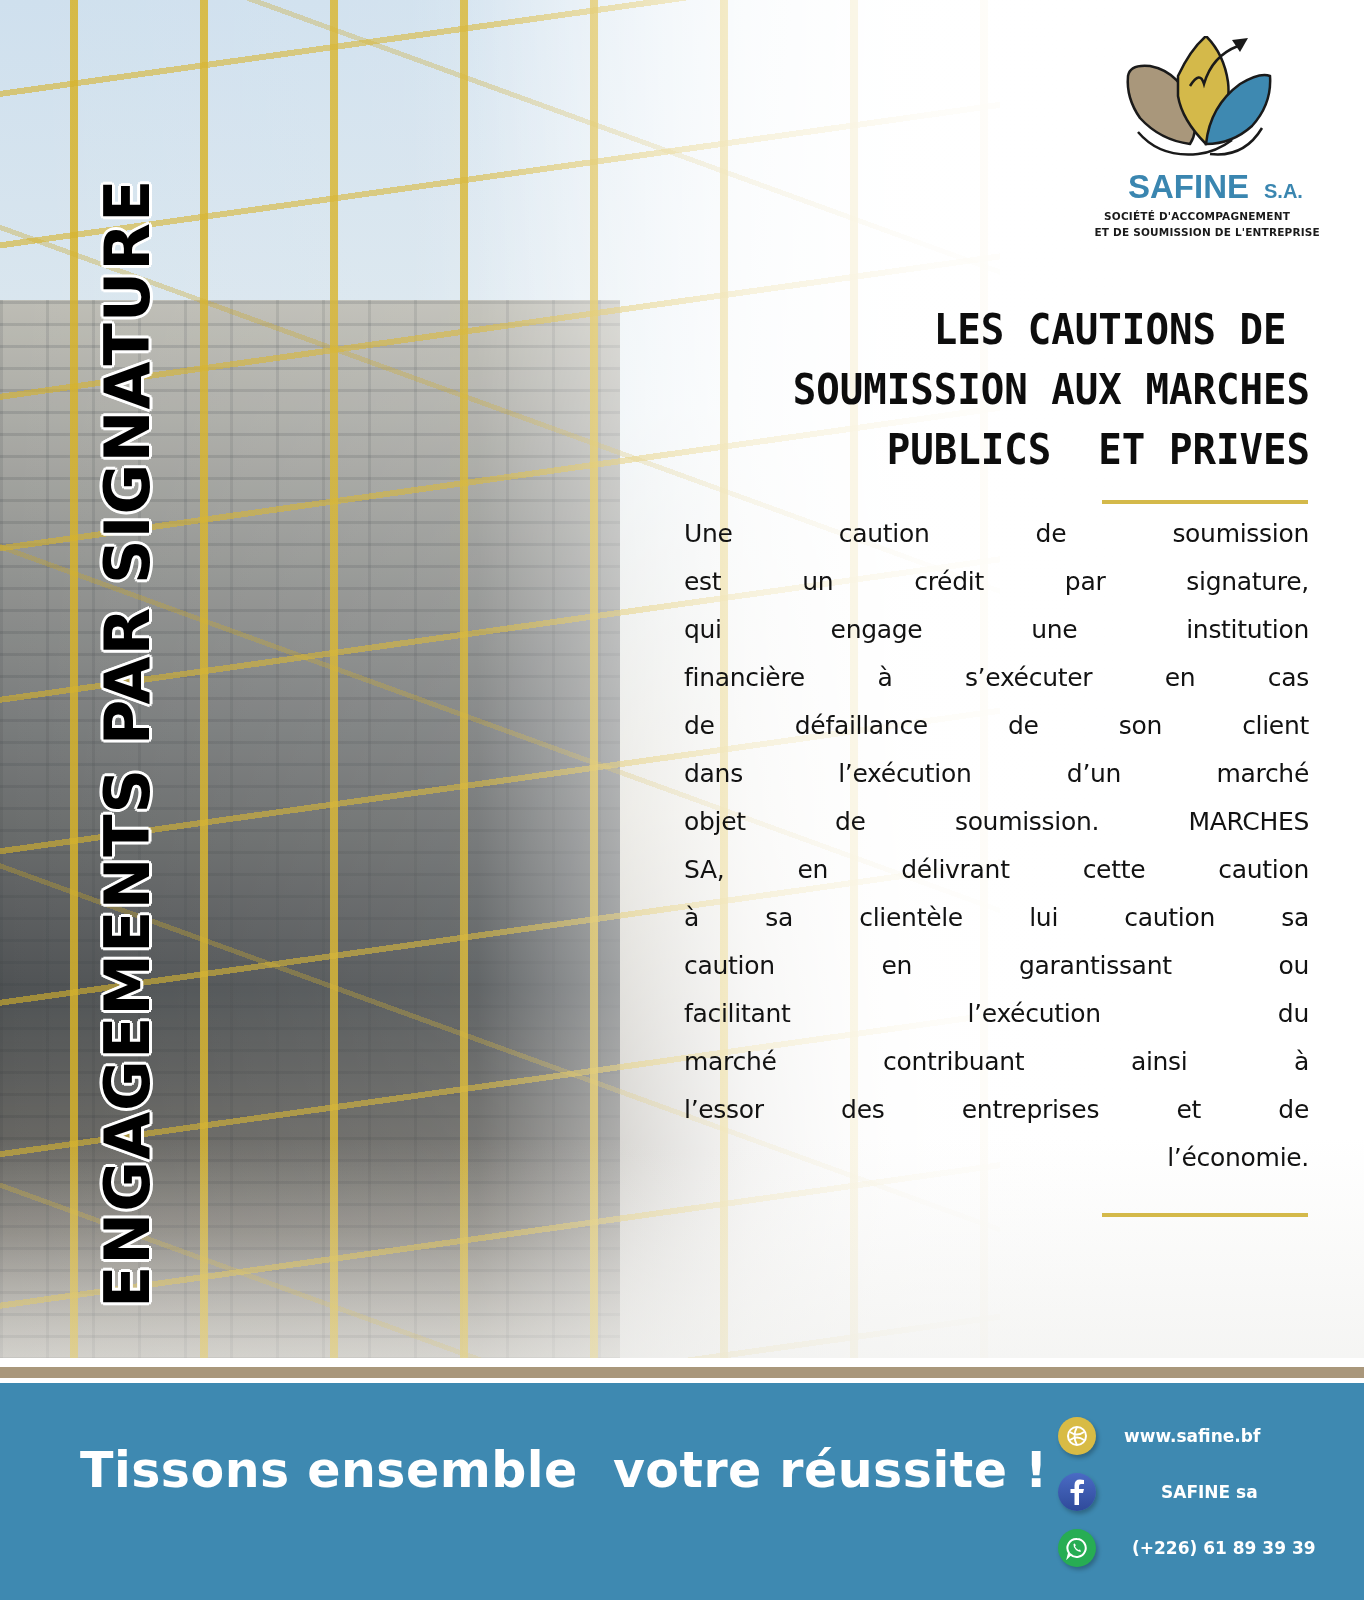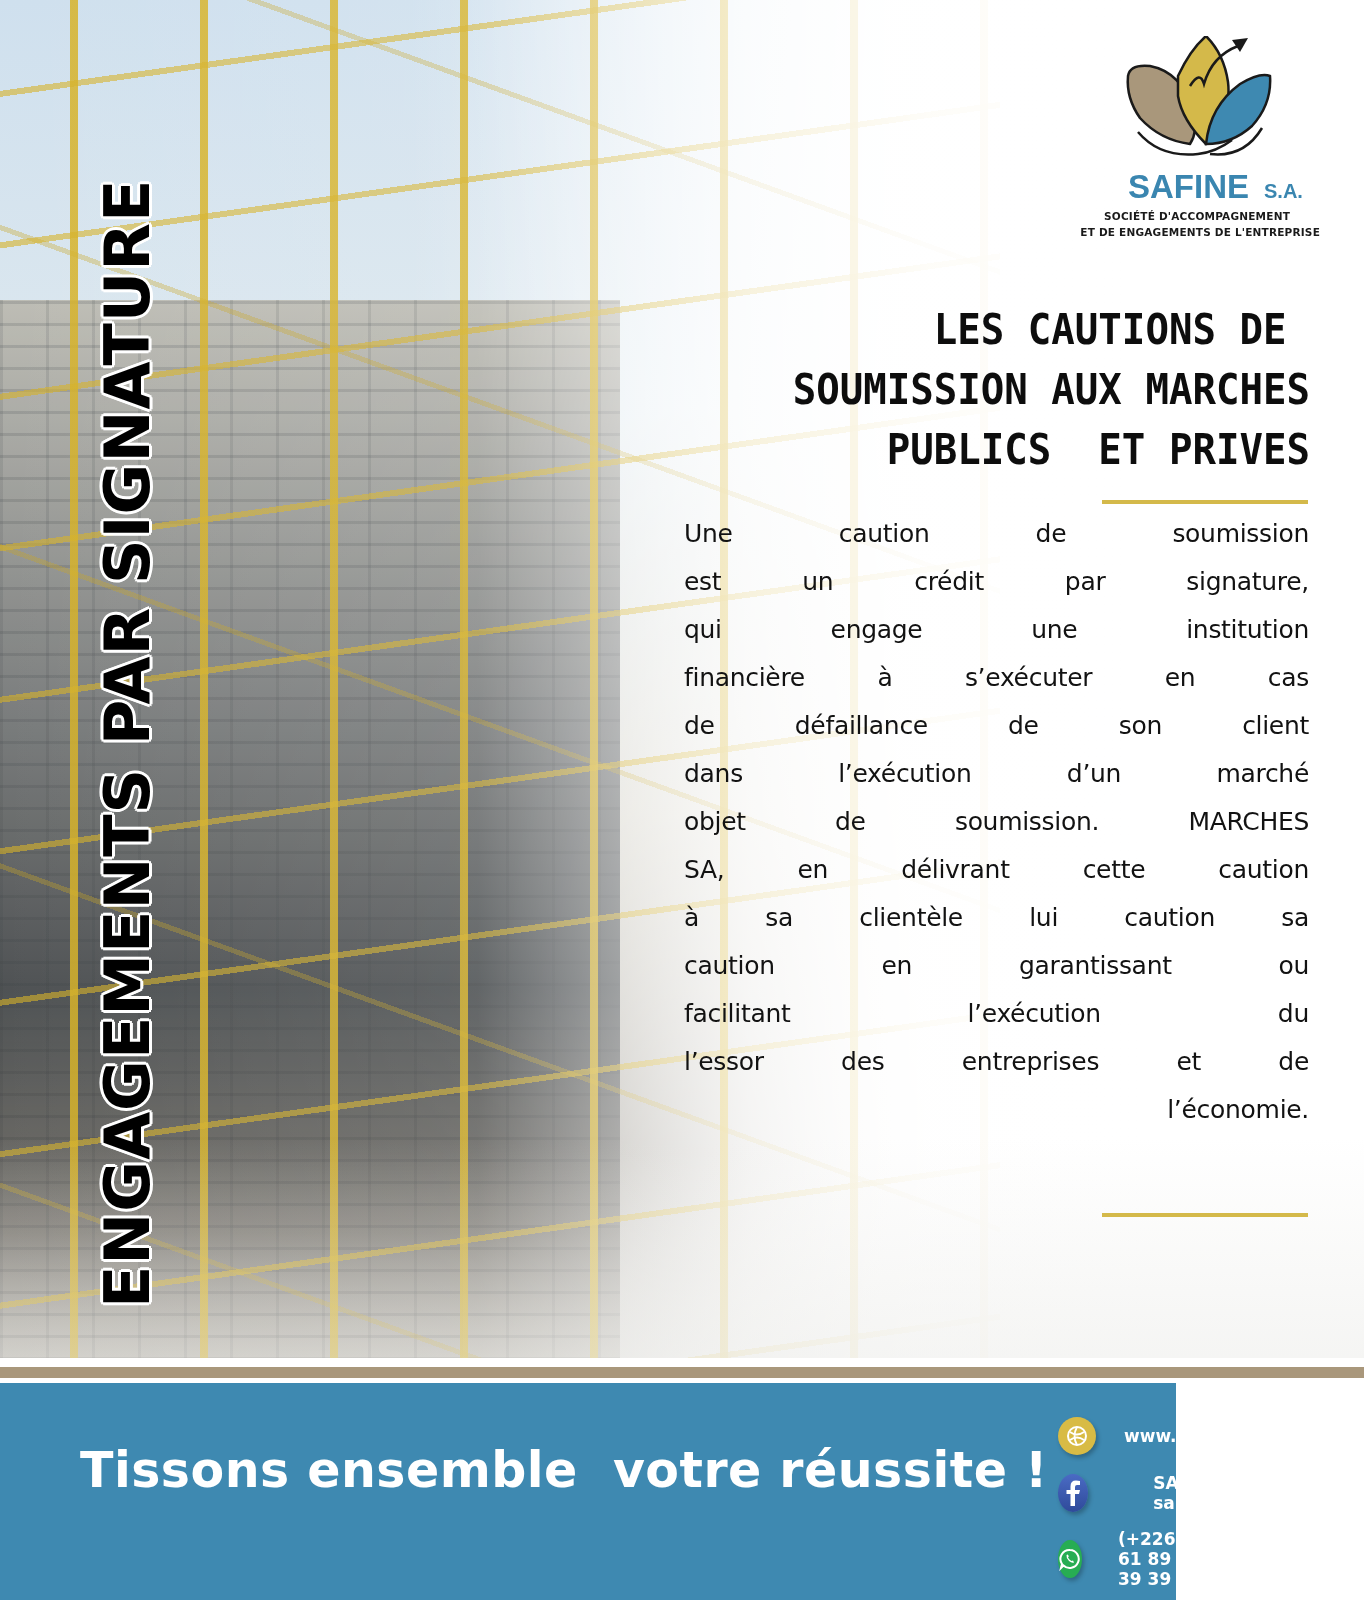--- a/index.html
+++ b/index.html
@@ -46,21 +46,21 @@
   .rule { position: absolute; left: 1102px; width: 206px; height: 4px; background: #d4b94a; }
   .rule.top { top: 500px; }
   .rule.bottom { top: 1213px; }
 
   .body-text { position: absolute; left: 684px; top: 510px; width: 625px; text-align: justify; text-align-last: auto;
     font-family: "DejaVu Sans", sans-serif; font-size: 25px; line-height: 48px; color: #121212; letter-spacing: -0.3px; word-spacing: 2px; }
   .body-text .line { display: block; text-align: justify; text-align-last: justify; white-space: nowrap; }
   .body-text .line.last { text-align-last: right; }
 
   .tan-band { position: absolute; left: 0; top: 1367px; width: 1364px; height: 11px; background: #a9977b; }
-  .footer { position: absolute; left: 0; top: 1383px; width: 1176px; height: 217px; background: #3e89b1; }
+  .footer { position: absolute; left: 0; top: 1383px; width: 1364px; height: 217px; background: #3e89b1; }
   .slogan { position: absolute; left: 80px; top: 58px; font-family: "DejaVu Sans", sans-serif; font-weight: bold; font-size: 50px; color: #ffffff; letter-spacing: 0.5px; white-space: pre; transform: scaleX(0.98); transform-origin: left center; }
 
   .contact { position: absolute; left: 1058px; display: flex; align-items: center; }
   .contact .icon { width: 38px; height: 38px; border-radius: 50%; display: flex; align-items: center; justify-content: center; box-shadow: 2px 3px 4px rgba(0,0,0,0.25); }
   .contact .label { margin-left: 28px; font-family: "DejaVu Sans", sans-serif; font-weight: bold; font-size: 17px; color: #ffffff; }
   .contact.web { top: 34px; }
   .contact.fb { top: 90px; gap: 37px; }
   .contact.wa { top: 146px; gap: 8px; }
   .icon.web { background: #d8bb45; }
   .icon.fb { background: linear-gradient(180deg, #4a6bc4, #2f4a9a); }
@@ -82,39 +82,40 @@
       <path d="M8 40 Q10 28 30 30 Q62 36 74 76 Q78 96 70 108 Q40 104 20 82 Q6 62 8 40 Z" fill="#a9977b" stroke="#1a1a1a" stroke-width="2.5"></path>
       <path d="M58 40 Q70 14 86 0 Q104 18 108 46 Q112 80 86 108 Q62 84 58 60 Z" fill="#d4b94a" stroke="#1a1a1a" stroke-width="2.5"></path>
       <path d="M86 108 Q90 70 120 48 Q140 36 150 40 Q152 68 132 90 Q112 108 86 108 Z" fill="#3e89b1" stroke="#1a1a1a" stroke-width="2.5"></path>
       <path d="M70 50 Q80 34 84 48 Q92 20 118 10" fill="none" stroke="#1a1a1a" stroke-width="2.5"></path>
       <path d="M112 4 L128 2 L120 16 Z" fill="#1a1a1a"></path>
       <path d="M18 96 Q40 122 78 118 Q96 116 112 104" fill="none" stroke="#1a1a1a" stroke-width="2.5"></path>
       <path d="M142 92 Q124 122 90 118" fill="none" stroke="#1a1a1a" stroke-width="2.5"></path>
     </svg>
     <div class="logo-name"><span>SAFINE</span><span class="logo-sa">S.A.</span></div>
     <div class="logo-sub l1">SOCIÉTÉ D'ACCOMPAGNEMENT</div>
-    <div class="logo-sub l2">ET DE ENGAGEMENTS DE L'ENTREPRISE</div>
+    <div class="logo-sub l2">ET DE SOUMISSION DE L'ENTREPRISE</div>
   </div>
 
   <div class="headline"><div>LES CAUTIONS DE </div><div>SOUMISSION AUX MARCHES</div><div>PUBLICS  ET PRIVES</div></div>
 
   <div class="rule top"></div>
 
   <div class="body-text">
     <span class="line">Une caution de soumission</span>
     <span class="line">est un crédit par signature,</span>
     <span class="line">qui engage une institution</span>
     <span class="line">financière à s’exécuter en cas</span>
     <span class="line">de défaillance de son client</span>
     <span class="line">dans l’exécution d’un marché</span>
     <span class="line">objet de soumission. MARCHES</span>
     <span class="line">SA, en délivrant cette caution</span>
     <span class="line">à sa clientèle lui caution sa</span>
     <span class="line">caution en garantissant ou</span>
     <span class="line">facilitant l’exécution du</span>
+    <span class="line">marché contribuant ainsi à</span>
     <span class="line">l’essor des entreprises et de</span>
     <span class="line last">l’économie.</span>
   </div>
 
   <div class="rule bottom"></div>
 </div>
 
 <div class="tan-band"></div>
 
 <div class="footer">

